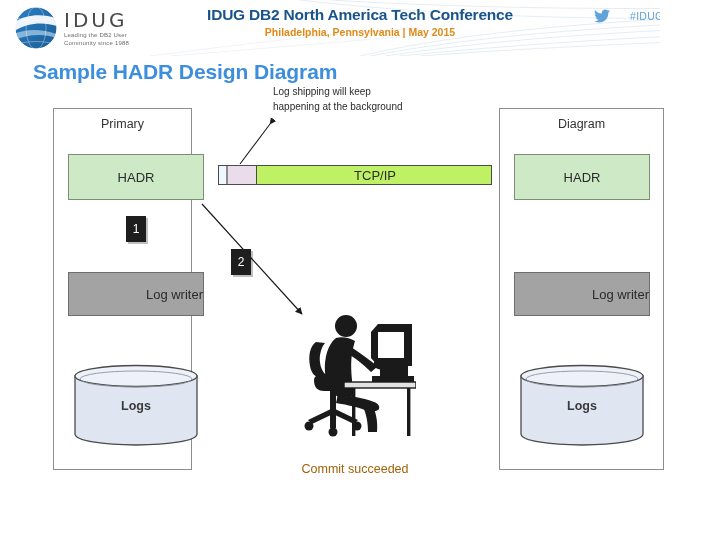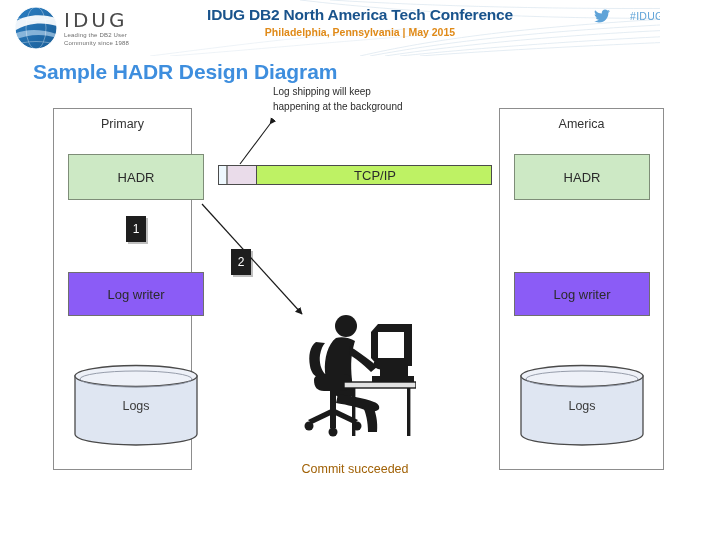--- a/index.html
+++ b/index.html
@@ -142,26 +142,28 @@
     align-items: center;
     justify-content: center;
     font-size: 13px;
     color: #2b2b2b;
   }
   .box-hadr {
     background: #cde9c5;
     border: 1.4px solid #7e8d78;
   }
   .box-logwriter {
-    background: #8b5cf6;
+    background: #a3a3a3;
     border: 1.2px solid #6f6f6f;
+    justify-content: flex-end;
   }
 
   .cylinder {
     position: absolute;
+    font-weight: bold;
   }
   .cylinder svg { display:block; }
   .cylinder-label {
     position: absolute;
     left: 0; right: 0;
     top: 50%;
     transform: translateY(-45%);
     text-align: center;
     font-size: 12.5px;
     color: #3a3a3a;
@@ -418,21 +420,21 @@
       <g>
         <rect x="52" y="72" width="72" height="6" fill="#e2e2e2" stroke="#1a1a1a" stroke-width="1.4"></rect>
         <rect x="60" y="78" width="3.4" height="48" fill="#1a1a1a"></rect>
         <rect x="115" y="78" width="3.4" height="48" fill="#1a1a1a"></rect>
       </g>
     </svg>
   </div>
   <div id="commit-succeeded-label">Commit succeeded</div>
 
   <div class="node-panel" style="left:499px; top:22px; width:165px; height:362px;">
-    <div class="panel-title">America</div>
+    <div class="panel-title">Diagram</div>
   </div>
 
   <div class="box box-hadr" style="left:514px; top:68px; width:136px; height:46px;">
     <span>HADR</span>
   </div>
 
   <div class="box box-logwriter" style="left:514px; top:186px; width:136px; height:44px;">
     <span>Log writer</span>
   </div>
 

